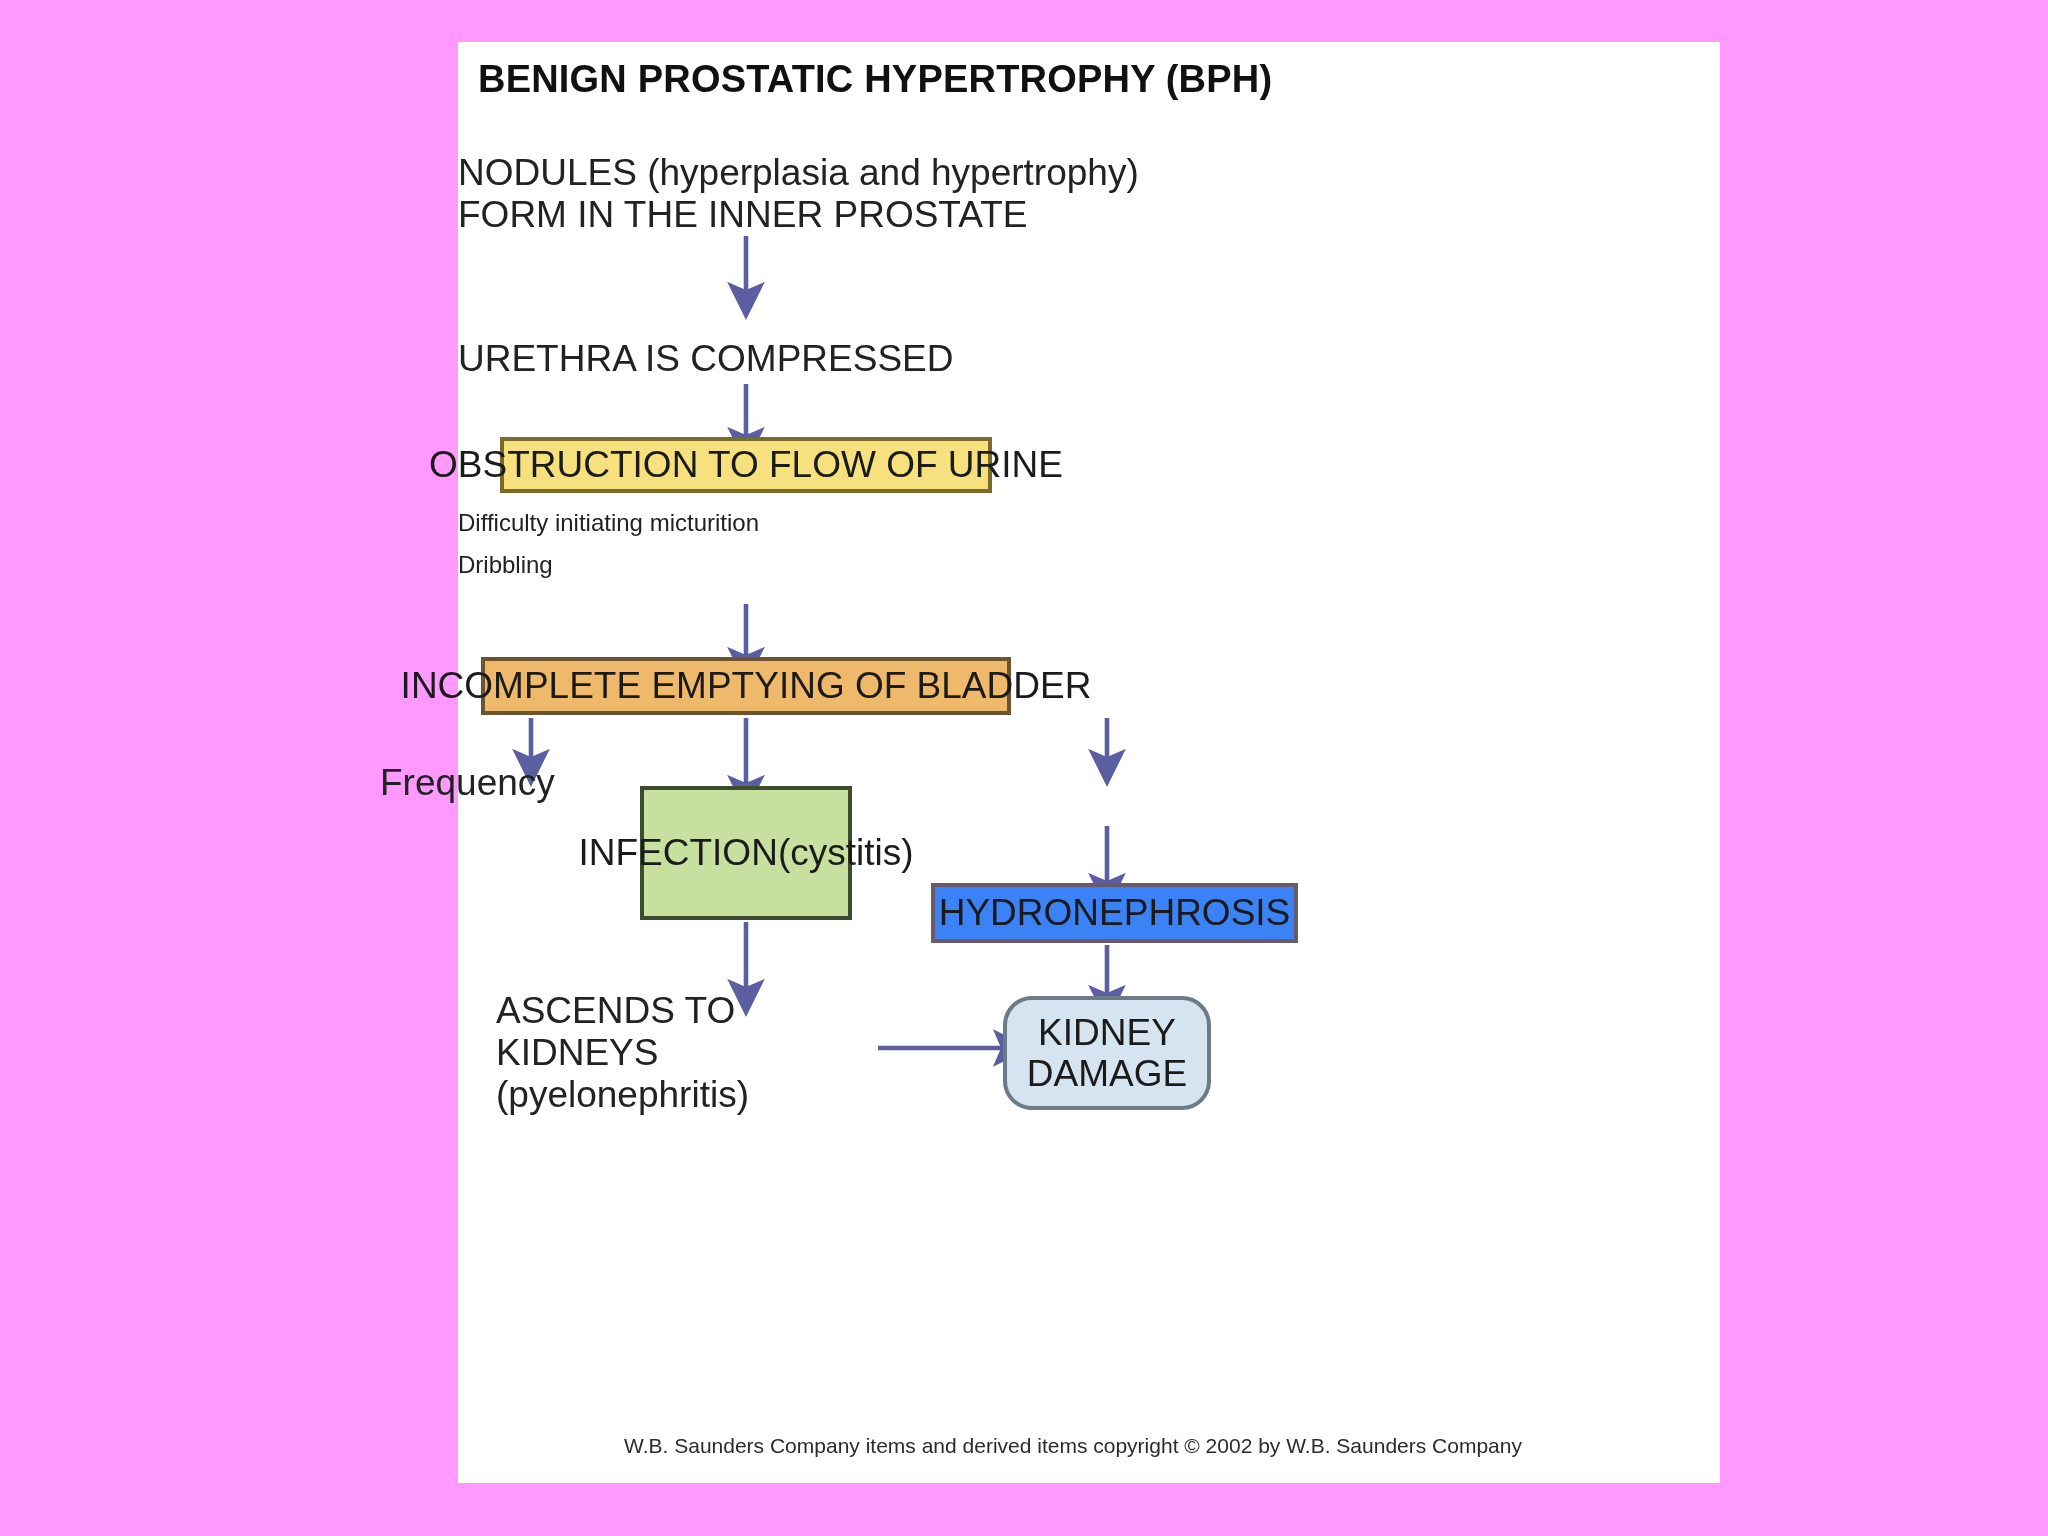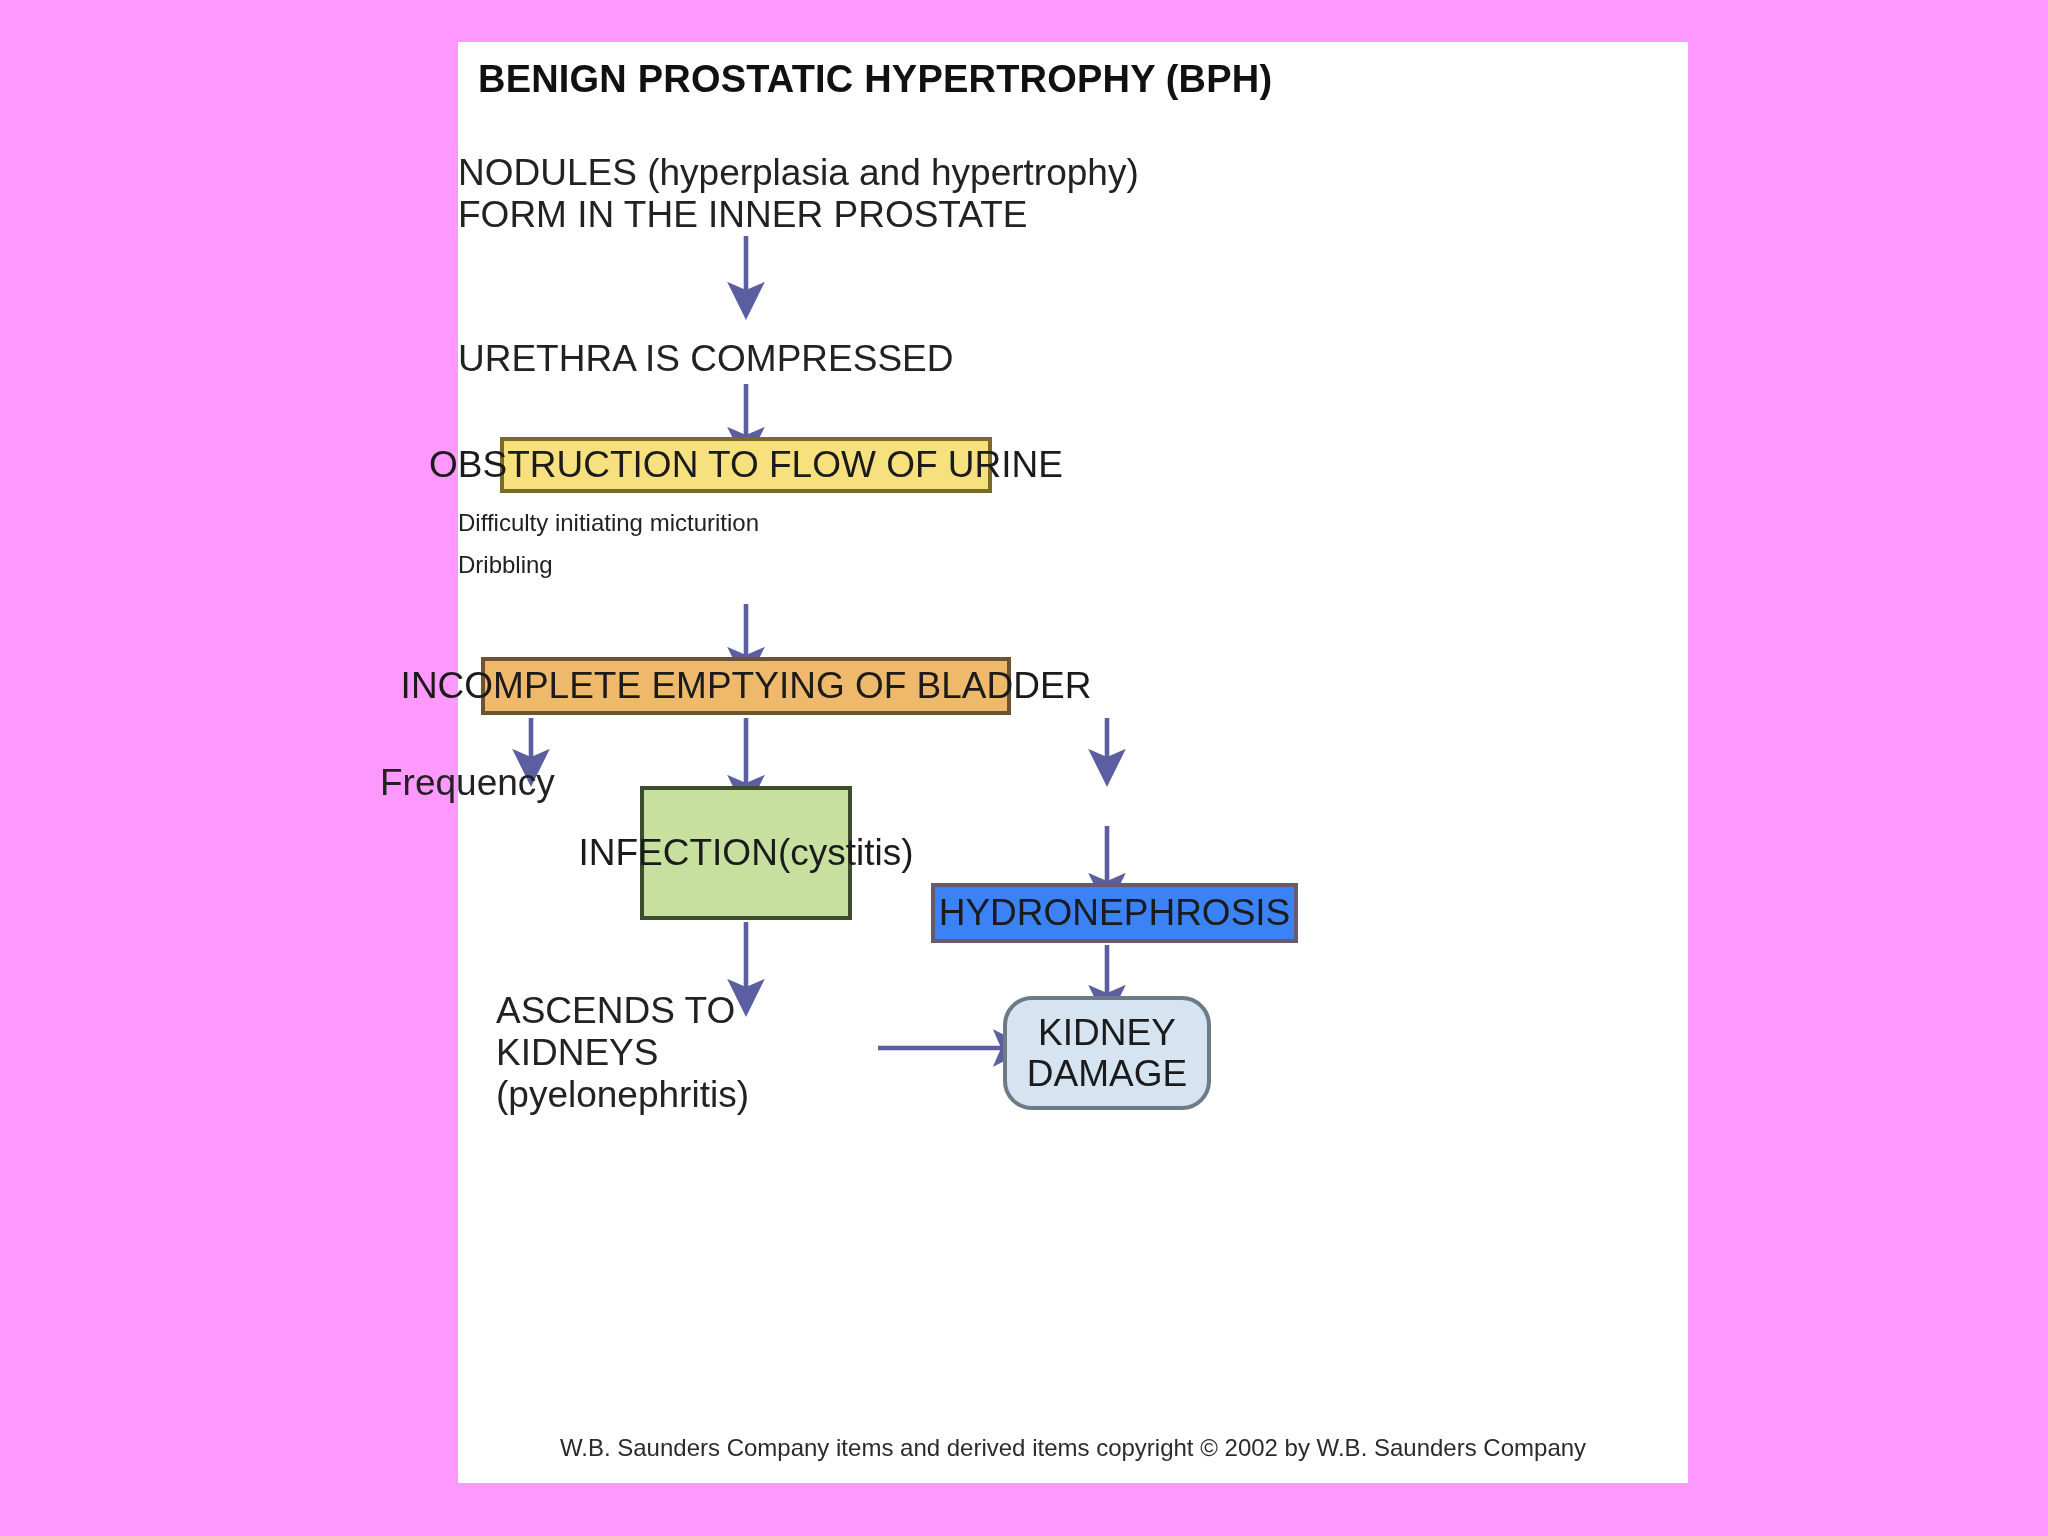--- a/index.html
+++ b/index.html
@@ -21,20 +21,21 @@
   }
 
   
   #card {
     position: absolute;
     left: 458px;
     top: 42px;
     width: 1230px;
     height: 1441px;
     background: #FFFFFF;
+    padding-left: 32px;
   }
 
   
   .t {
     position: absolute;
     color: #1b1b1b;
     white-space: pre;
     line-height: 1.12;
   }
 
@@ -52,21 +53,21 @@
     color: #222222;
   }
 
   .small-note {
     font-size: 24px;
     font-weight: normal;
     color: #222222;
   }
 
   .credit {
-    font-size: 24px;
+    font-size: 21px;
     color: #2b2b2b;
     text-align: center;
     white-space: nowrap;
   }
 
   
   .box {
     position: absolute;
     box-sizing: border-box;
     display: flex;

